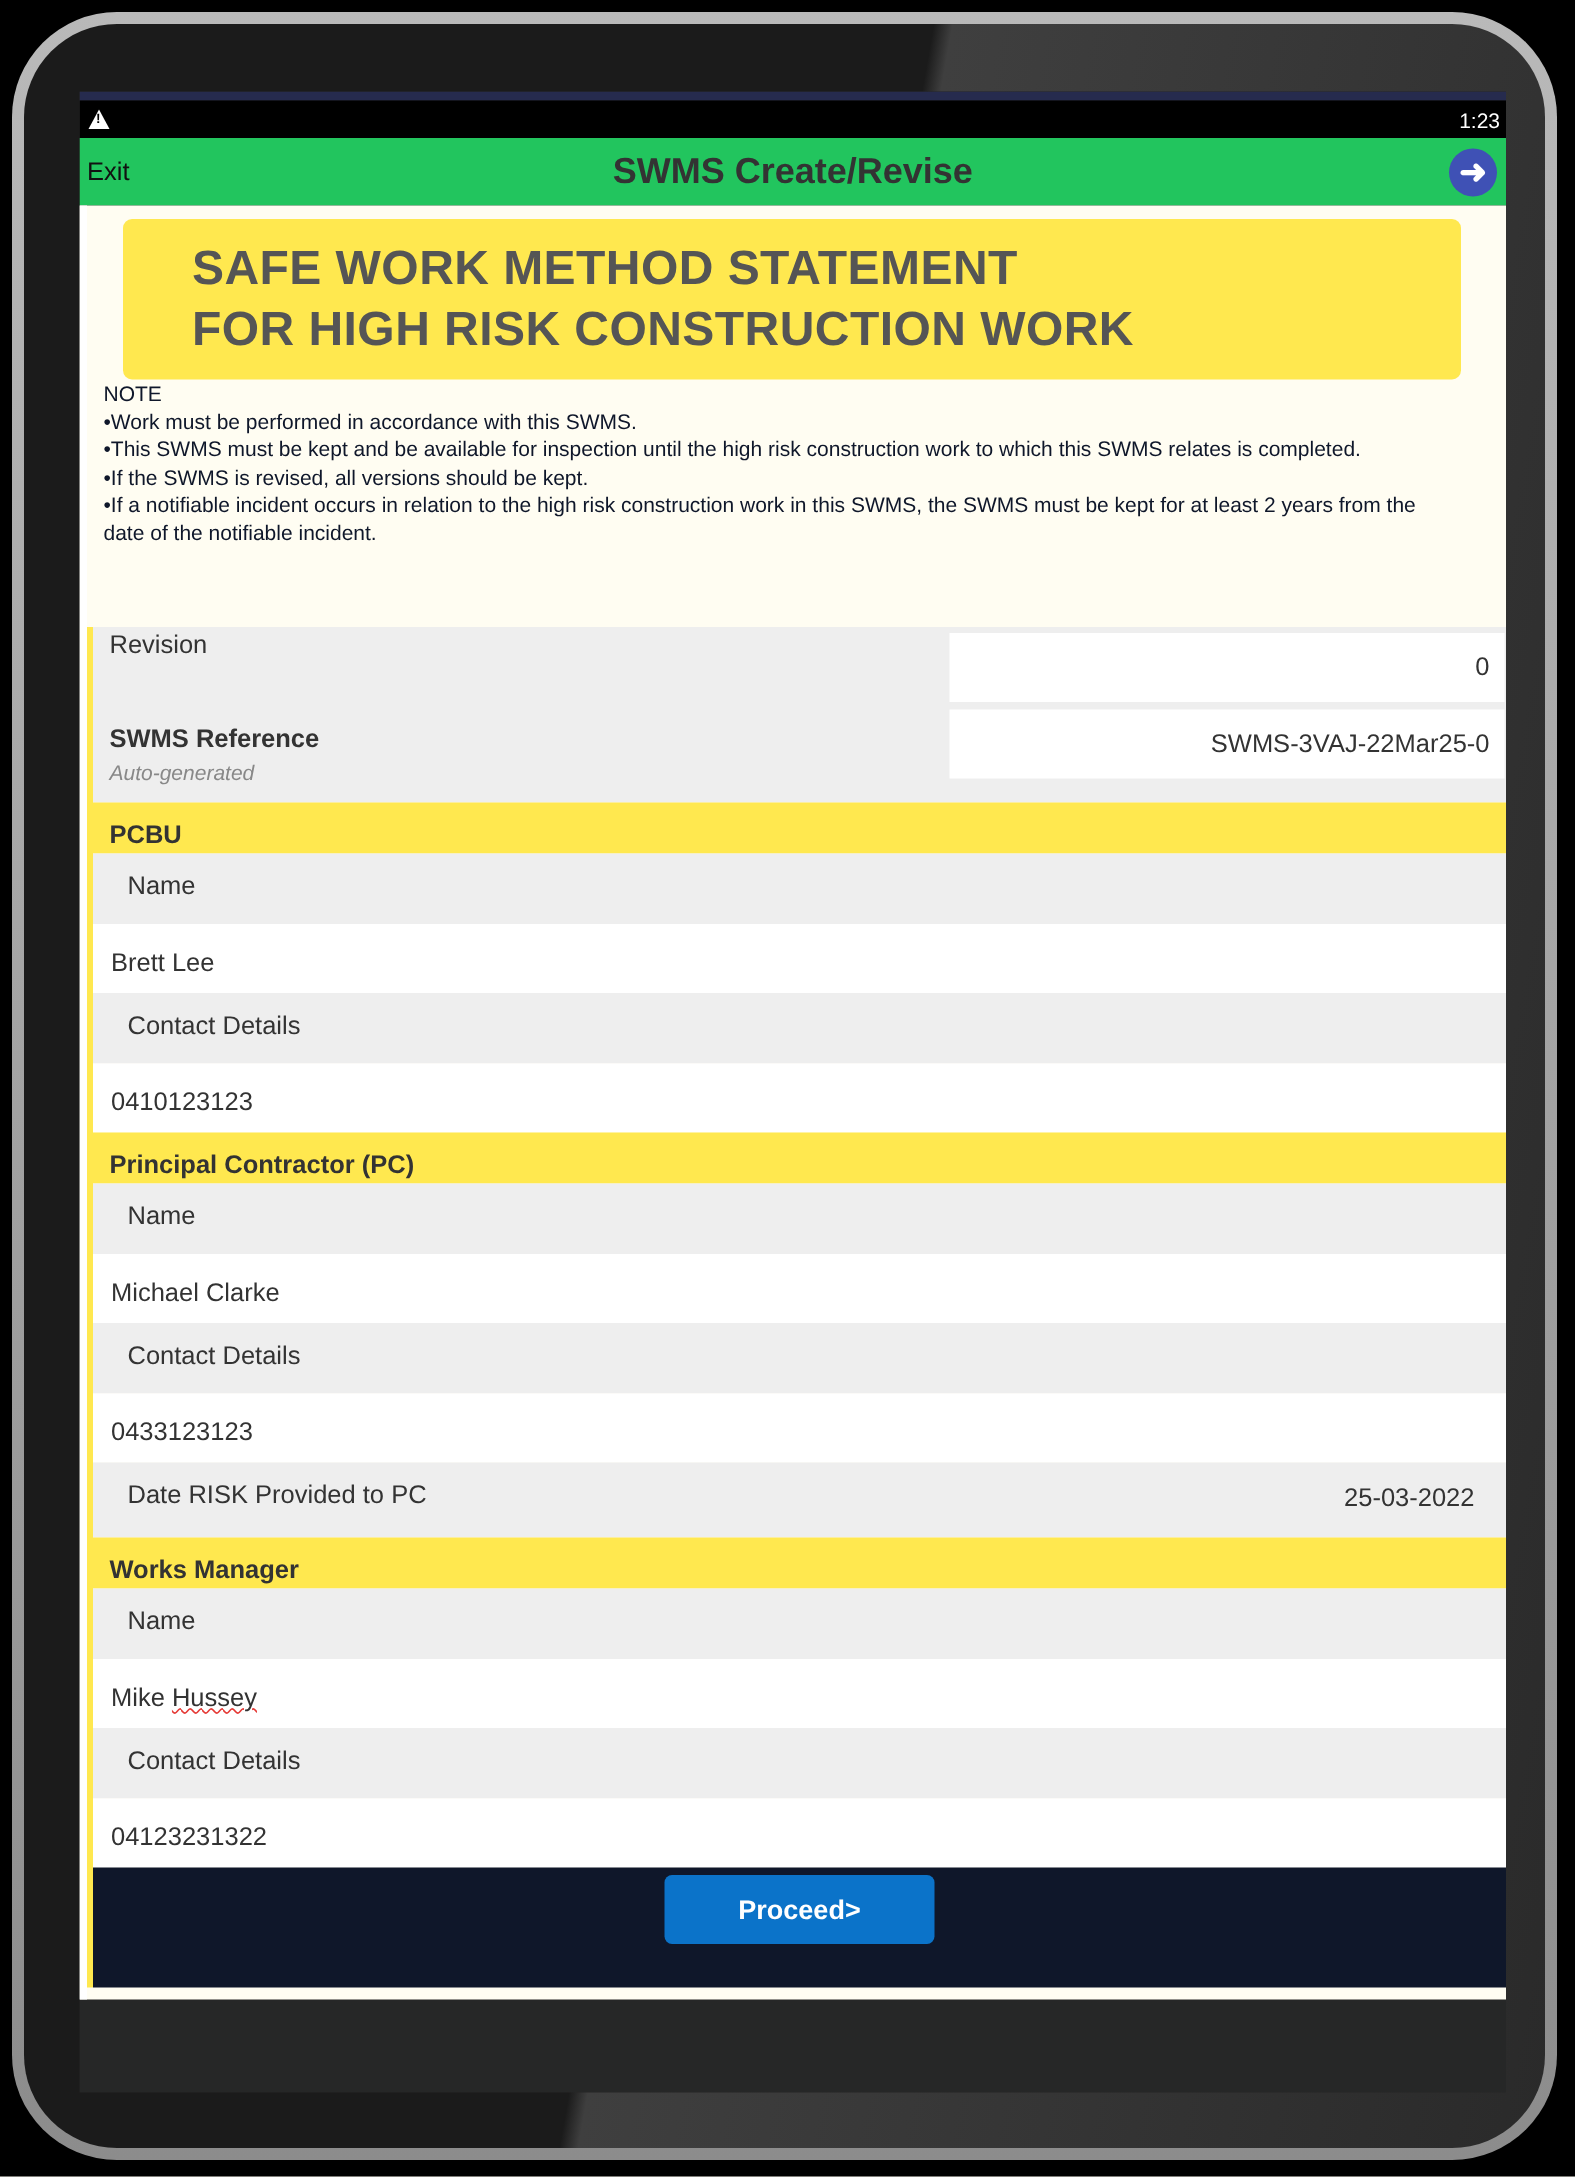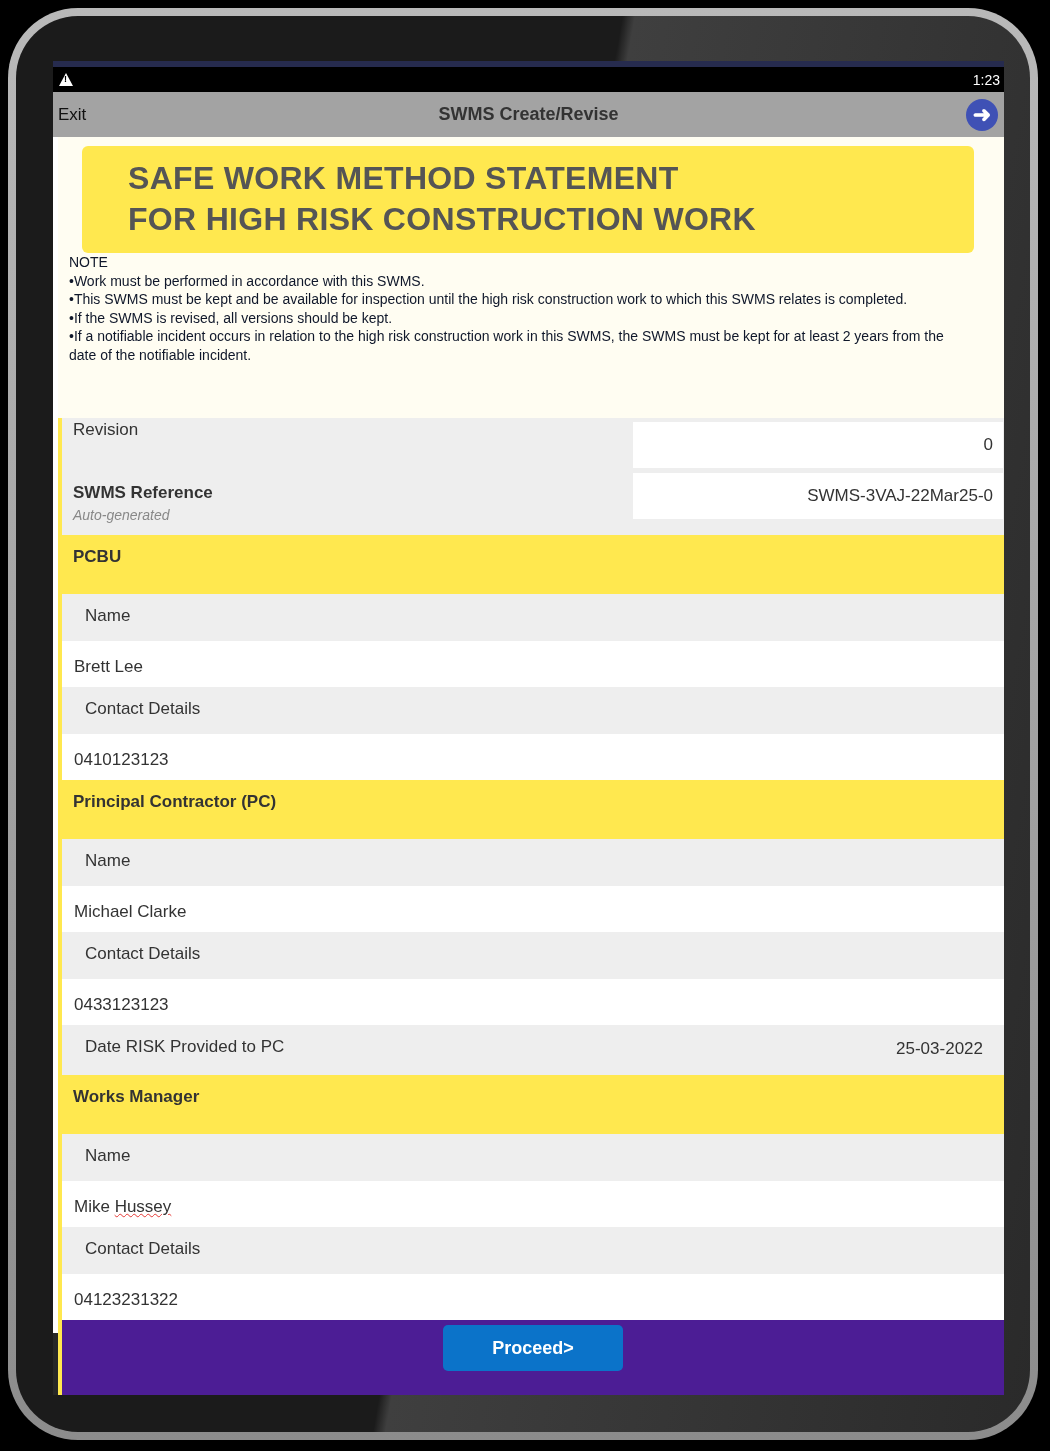--- a/index.html
+++ b/index.html
@@ -6,41 +6,41 @@
   body{width:1050px;height:1451px;background:#000;position:relative;overflow:hidden;font-family:"Liberation Sans",sans-serif;}
   .bezel{position:absolute;left:8px;top:8px;width:1030px;height:1432px;border-radius:70px;
     background:linear-gradient(#b9b9b9,#8c8c8c);}
   .bezel-inner{position:absolute;left:8px;top:8px;right:8px;bottom:8px;border-radius:62px;
     background:linear-gradient(100deg,#1b1b1b 0%,#1b1b1b 48%,#3f3f3f 49%,#2a2a2a 100%);}
   .screen{position:absolute;left:53px;top:61px;width:951px;height:1334px;background:#262727;overflow:hidden;}
   .navstripe{height:6px;background:#262b4e;}
   .statusbar{height:25px;background:#000;color:#fff;display:flex;align-items:center;justify-content:space-between;padding:0 4px 0 6px;font-size:14px;}
   .warn{width:0;height:0;border-left:7px solid transparent;border-right:7px solid transparent;border-bottom:13px solid #fff;position:relative;}
   .warn:after{content:"!";position:absolute;left:-2px;top:1px;color:#000;font-size:9px;font-weight:bold;}
-  .appbar{height:45px;background:#a3a3a3;display:flex;align-items:center;justify-content:space-between;padding:0 6px 0 5px;}
+  .appbar{height:45px;background:#22c55e;display:flex;align-items:center;justify-content:space-between;padding:0 6px 0 5px;}
   .appbar .exit{font-size:17px;color:#111;cursor:pointer;}
-  .appbar .title{font-size:18px;font-weight:bold;color:#333;position:absolute;left:0;right:0;text-align:center;pointer-events:none;}
+  .appbar .title{font-size:24px;font-weight:bold;color:#333;position:absolute;left:0;right:0;text-align:center;pointer-events:none;}
   .next-btn{width:32px;height:32px;border-radius:50%;background:#3f51b5;color:#fff;display:flex;align-items:center;justify-content:center;font-size:22px;font-weight:bold;z-index:2;}
   .content{background:#fffdf2;height:1196px;position:relative;border-left:5px solid #fff;}
   .banner{position:absolute;left:24px;top:9px;width:892px;height:107px;background:#ffe84f;border-radius:6px;}
   .banner .l{position:absolute;left:46px;font-size:32px;font-weight:bold;color:#555;letter-spacing:0.3px;}
   .note{position:absolute;left:11px;top:116px;width:880px;font-size:14px;color:#0f172a;font-weight:normal;line-height:18.6px;}
   .form{position:absolute;left:0;top:281px;width:946px;border-right:4px solid #ffe84f;border-left:4px solid #ffe84f;}
   .form-top{background:#eeeeee;}
   .frow{display:flex;justify-content:space-between;align-items:flex-start;}
   .frow .lbl{font-size:17px;color:#333;padding:12px 11px;}
   .frow .lbl b{font-weight:bold;}
   .frow .sub{font-size:14px;font-style:italic;color:#888;margin-top:4px;}
   .fin{width:360px;background:#fff;text-align:right;font-size:17px;color:#333;margin:4px 5px 0 0;height:46px;line-height:46px;padding-right:10px;}
-  .sec{height:59px;background:#ffe84f;font-size:17px;font-weight:bold;color:#333;line-height:44px;padding-left:11px;}
+  .sec{height:34px;background:#ffe84f;font-size:17px;font-weight:bold;color:#333;line-height:44px;padding-left:11px;}
   .lbl-row{height:47px;background:#eeeeee;font-size:17px;color:#333;line-height:44px;padding-left:23px;display:flex;justify-content:space-between;}
   .lbl-row .rv{padding-right:25px;}
   .val-row{height:46px;background:#fff;font-size:17px;color:#333;line-height:52px;padding-left:12px;}
   .spell{text-decoration:underline wavy #e53935;text-decoration-thickness:1px;}
-  .btn-area{height:80px;background:#4c1d95;position:relative;padding-left:48px;}
+  .btn-area{height:80px;background:#0f172a;position:relative;padding-left:48px;}
   .proceed{position:absolute;left:381px;top:5px;width:180px;height:46px;background:#0b73c9;color:#fff;border-radius:5px;border:none;font-size:18px;font-weight:bold;font-family:"Liberation Sans",sans-serif;}
 </style>
 </head>
 <body>
 
 <div class="bezel">
     <div class="bezel-inner"></div>
   </div>
 
 <div class="screen">

